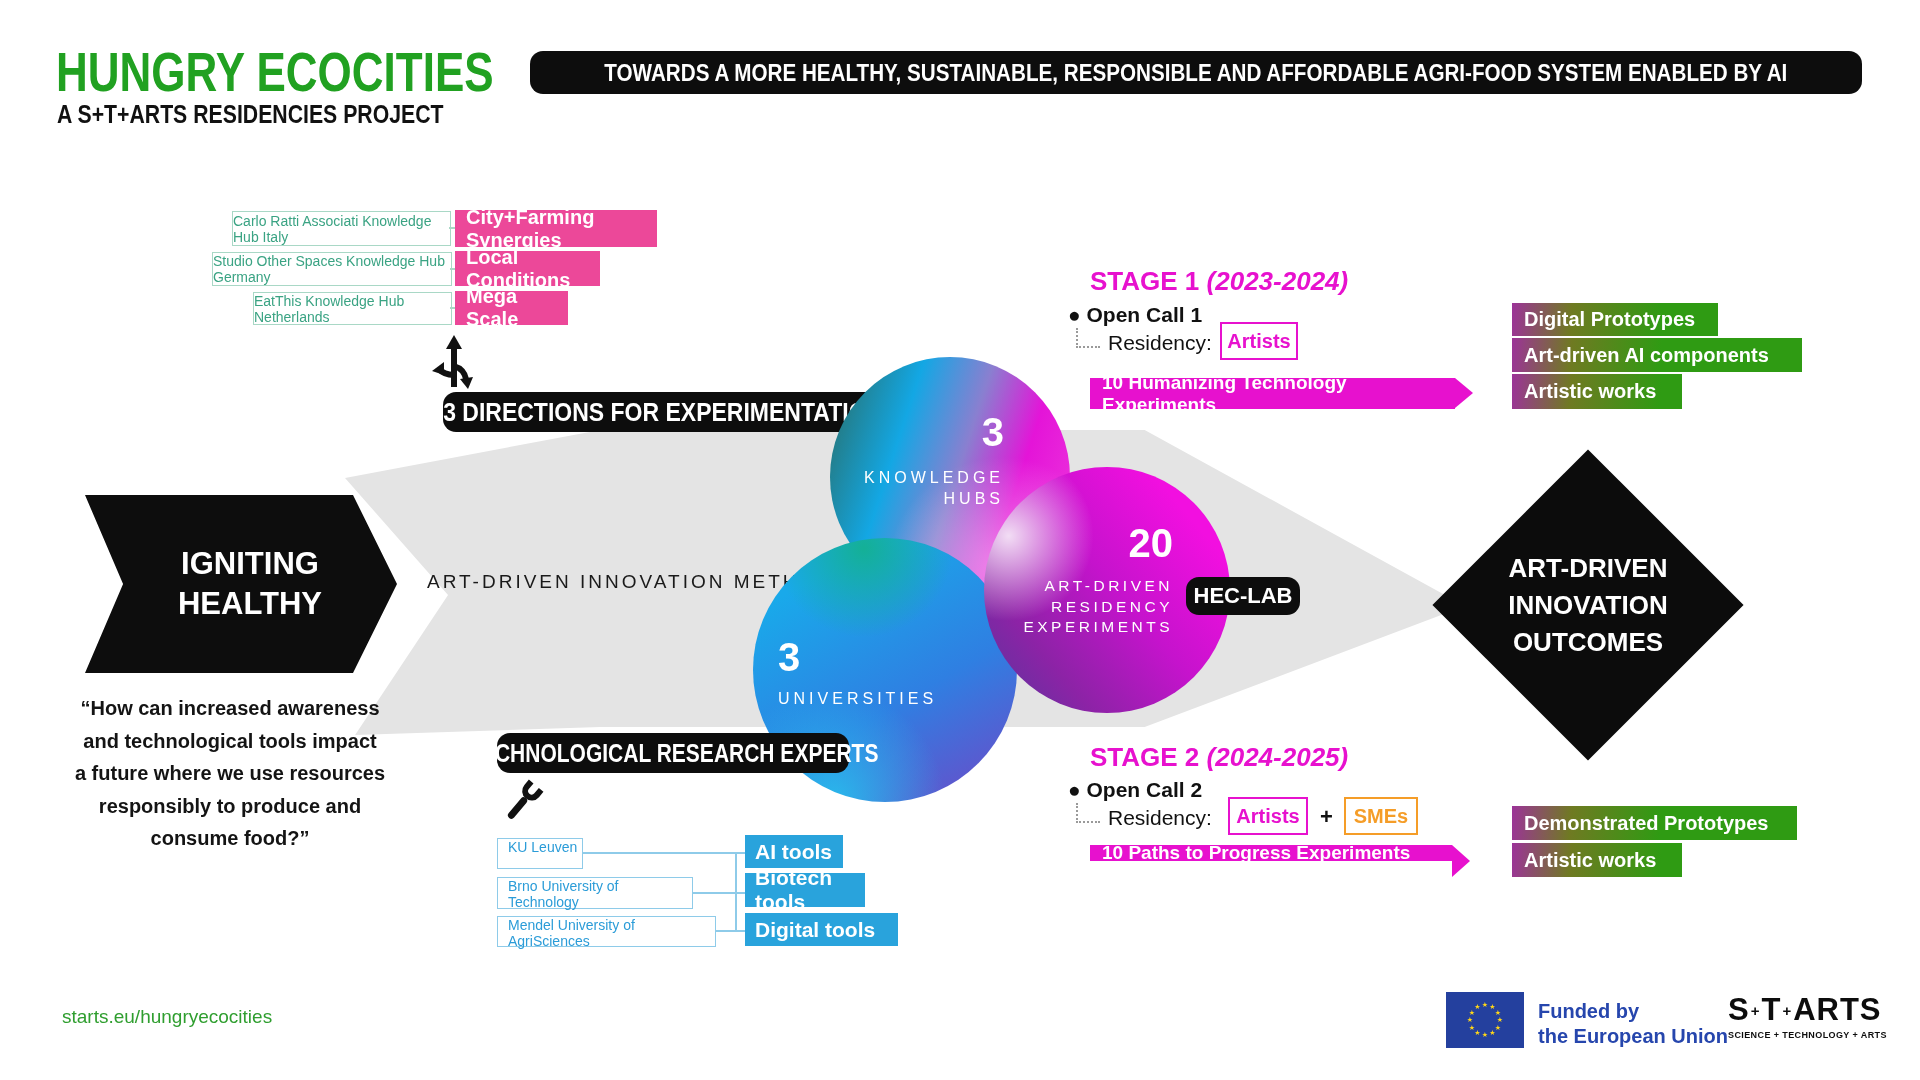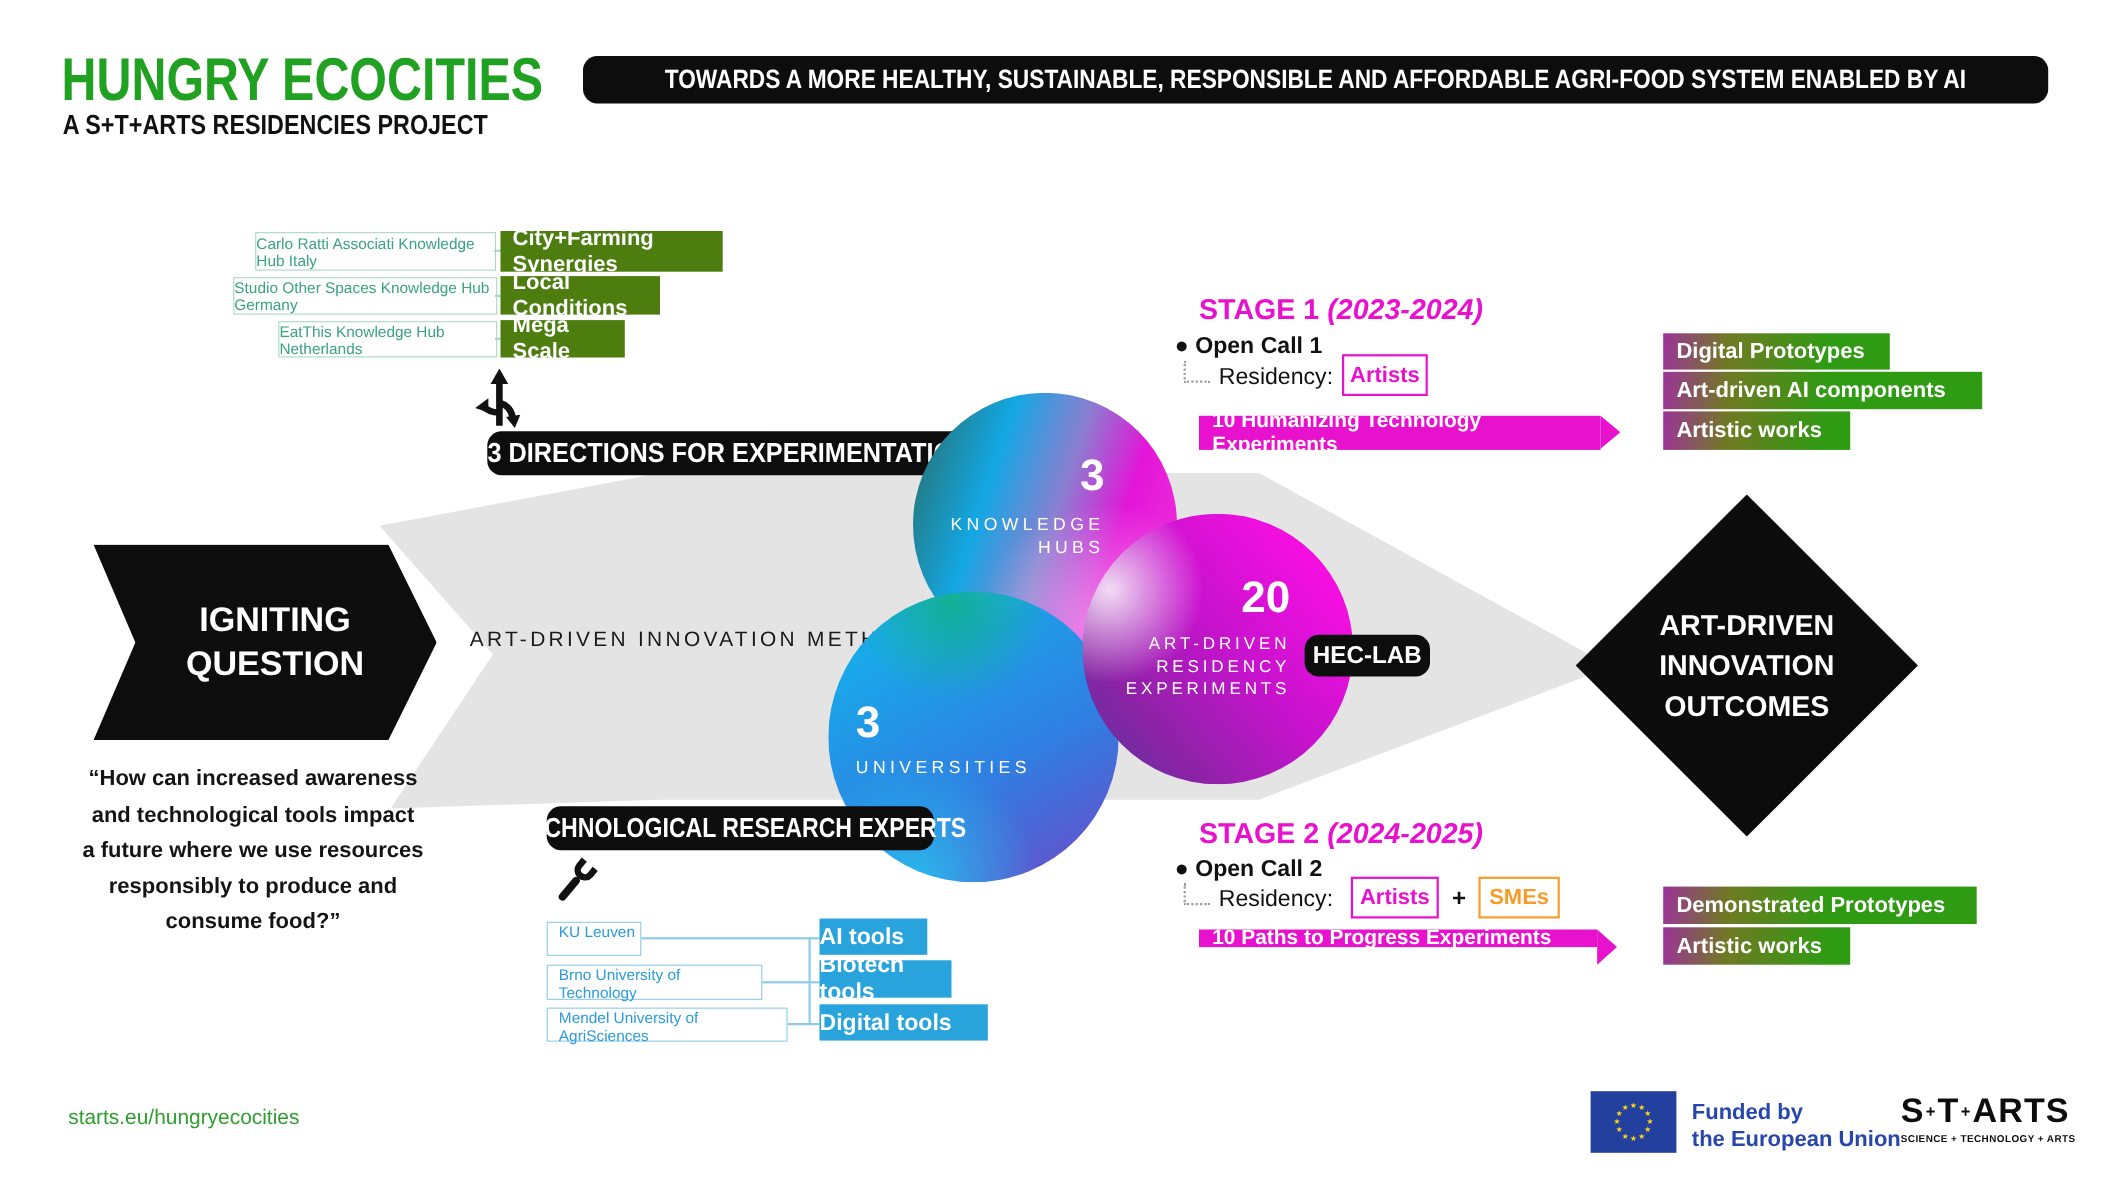--- a/index.html
+++ b/index.html
@@ -3,23 +3,23 @@
 <meta charset="utf-8">
 <style>
   html,body{margin:0;padding:0;background:#fff;}
   #canvas{position:relative;width:1920px;height:1080px;background:#fff;overflow:hidden;
           font-family:"Liberation Sans", sans-serif;color:#111;}
   .abs{position:absolute;}
   .condensed{display:inline-block;transform:scaleX(.8);transform-origin:0 50%;white-space:nowrap;}
   .condensed-c{display:inline-block;transform:scaleX(.86);transform-origin:50% 50%;white-space:nowrap;}
   .banner-black{background:#0d0d0d;color:#fff;display:flex;align-items:center;justify-content:center;font-weight:bold;border-radius:13px;}
   .hub-outline{border:1.5px solid #a9d8c6;color:#3aa383;font-size:14px;display:flex;align-items:center;justify-content:flex-end;background:#fff;box-sizing:border-box;}
-  .hub-green{background:#4d7c0f;color:#fff;font-weight:bold;font-size:20px;display:flex;align-items:center;padding-left:11px;box-sizing:border-box;}
+  .hub-green{background:#ec4899;color:#fff;font-weight:bold;font-size:20px;display:flex;align-items:center;padding-left:11px;box-sizing:border-box;}
   .uni-outline{border:1.5px solid #8ecbe9;color:#2b9cd8;font-size:14px;display:flex;align-items:flex-start;padding-left:10px;background:#fff;box-sizing:border-box;}
-  .tool-blue{background:#29a3dc;color:#fff;font-weight:bold;font-size:21px;display:flex;align-items:center;padding-left:0;box-sizing:border-box;}
+  .tool-blue{background:#29a3dc;color:#fff;font-weight:bold;font-size:21px;display:flex;align-items:center;padding-left:10px;box-sizing:border-box;}
   .circle{border-radius:50%;}
   .circle-label{color:#fff;letter-spacing:4px;font-size:16px;line-height:21px;}
   .circle-num{color:#fff;font-size:40px;font-weight:bold;line-height:46px;letter-spacing:0;}
   .stage-title{font-size:26px;font-weight:bold;color:#e711ce;white-space:nowrap;}
   .stage-title i{font-weight:bold;}
   .open-call{font-size:21px;font-weight:bold;color:#111;white-space:nowrap;}
   .residency{font-size:21px;color:#111;white-space:nowrap;}
   .tag-box{border:2px solid #e711ce;color:#e711ce;font-size:20px;font-weight:600;display:flex;align-items:center;justify-content:center;background:#fff;box-sizing:border-box;}
   .tag-box.orange{border-color:#f59d28;color:#f59d28;}
   .mag-banner{background:#e711ce;color:#fff;font-weight:bold;font-size:19px;display:flex;align-items:center;padding-left:12px;box-sizing:border-box;}
@@ -89,21 +89,21 @@
 
   <div class="abs banner-black" style="left:443px;top:392px;width:440px;height:40px;font-size:25px;">
     <span class="condensed-c" style="transform:scaleX(.92);">3 DIRECTIONS FOR EXPERIMENTATION</span>
   </div>
 
   <div class="abs" style="left:85px;top:495px;width:312px;height:178px;background:#0d0d0d;color:#fff;
               clip-path:polygon(0% 0%,85.9% 0%,100% 50%,85.9% 100%,0% 100%,12.2% 50%);
               display:flex;flex-direction:column;align-items:center;justify-content:center;
               font-weight:bold;font-size:31px;line-height:40px;padding-left:18px;box-sizing:border-box;">
     <span>IGNITING</span>
-    <span>QUESTION</span>
+    <span>HEALTHY</span>
   </div>
 
   <div class="abs" style="left:50px;top:692px;width:360px;text-align:center;font-weight:bold;font-size:20px;line-height:32.5px;color:#141414;">
     <div>“How can increased awareness</div>
     <div>and technological tools impact</div>
     <div>a future where we use resources</div>
     <div>responsibly to produce and</div>
     <div>consume food?”</div>
   </div>
 

